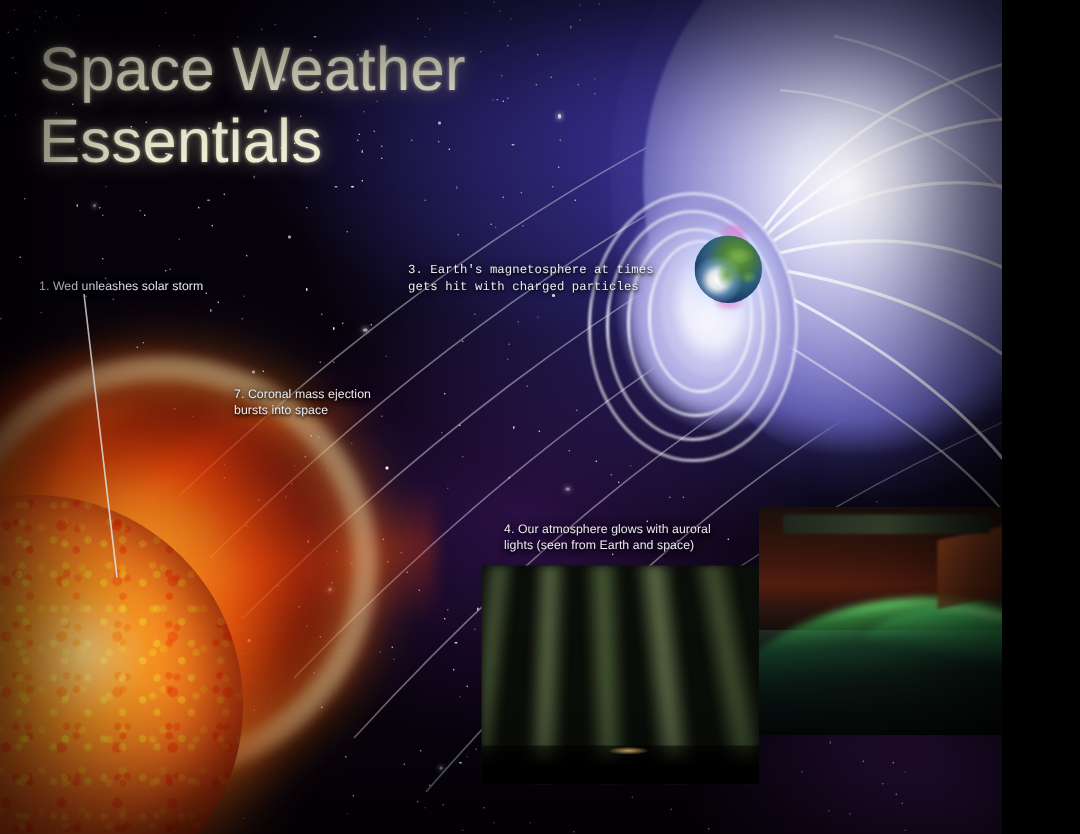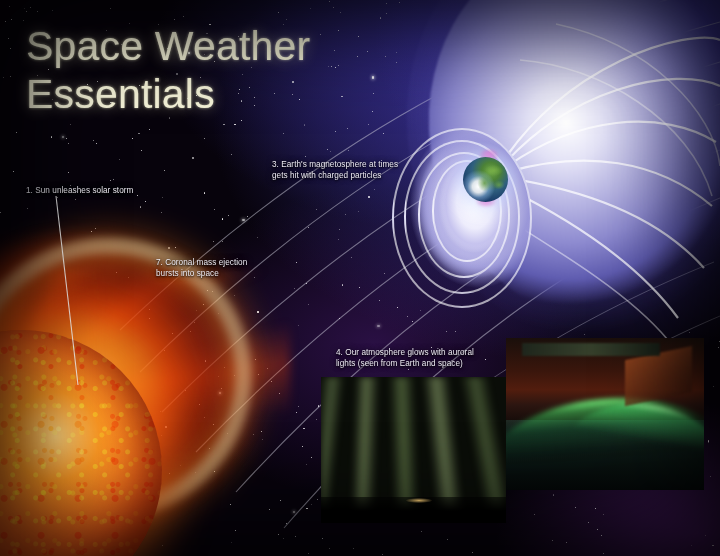--- a/index.html
+++ b/index.html
@@ -2,21 +2,21 @@
 <html><head>
 <meta charset="utf-8">
 <style>
   html, body {
     margin: 0;
     padding: 0;
     background: #000;
   }
   #poster {
     position: relative;
-    width: 720px;
+    width: 668px;
     height: 556px;
     overflow: hidden;
     background: #050308;
     font-family: "Liberation Sans", sans-serif;
     user-select: none;
   }
 
   
   .layer { position: absolute; inset: 0; }
 
@@ -276,21 +276,21 @@
     position: absolute;
     color: #eceaf2;
     font-size: 8.2px;
     line-height: 11px;
     letter-spacing: 0.05px;
     text-shadow: 0 1px 2px rgba(0,0,0,0.95), 0 0 6px rgba(0,0,0,0.9);
     white-space: pre-line;
   }
   #callout-1 { left: 26px;  top: 185px; }
   #callout-2 { left: 156px; top: 257px; }
-  #callout-3 { left: 272px; top: 159px; }
+  #callout-3 { left: 272px; top: 175px; font-family: Liberation Mono, monospace; }
   #callout-4 { left: 336px; top: 347px; }
   #callout-5 { left: 540px; top: 501px; }
 
   #leader-line { position: absolute; left: 0; top: 0; pointer-events: none; }
 
   
   #vignette {
     pointer-events: none;
     box-shadow: inset 0 0 90px 26px rgba(0,0,0,0.80);
   }
@@ -652,21 +652,21 @@
     <div class="iss-bar"></div>
   </div>
 
   <svg id="leader-line" width="720" height="556" viewBox="0 0 720 556">
     <line x1="56" y1="196" x2="78" y2="385" stroke="#ffffff" stroke-opacity="0.85" stroke-width="1.1"></line>
   </svg>
 
   <div id="title">Space Weather
 Essentials</div>
 
-  <div class="callout" id="callout-1">1. Sun unleashes solar storm</div>
+  <div class="callout" id="callout-1">1. Wed unleashes solar storm</div>
   <div class="callout" id="callout-2">7. Coronal mass ejection
 bursts into space</div>
   <div class="callout" id="callout-3">3. Earth's magnetosphere at times
 gets hit with charged particles</div>
   <div class="callout" id="callout-4">4. Our atmosphere glows with auroral
 lights (seen from Earth and space)</div>
 
   <div class="layer" id="vignette"></div>
 </div>
 

